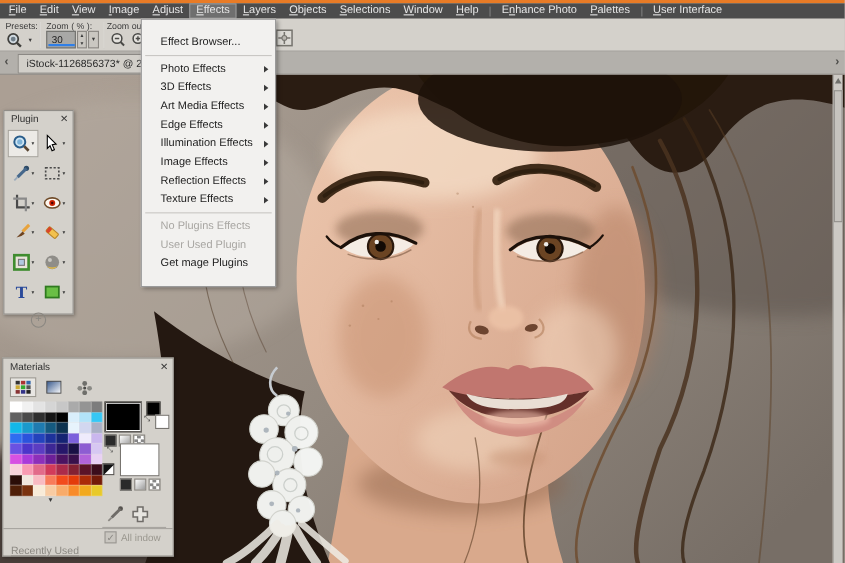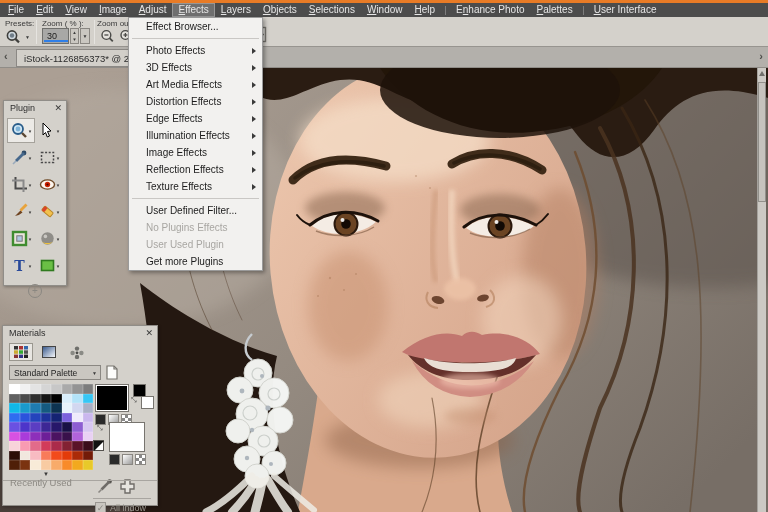--- a/index.html
+++ b/index.html
@@ -35,22 +35,22 @@
   #doc-tab { position:absolute; left:16px; top:2px; height:18px; width:206px; background:#d2cfc9; border:1px solid #8b8884;
              font-size:9.5px; color:#2b2b2b; line-height:17px; padding:0 7px; white-space:nowrap; overflow:hidden; }
 
   
   #canvas { position:absolute; left:0; top:68px; width:768px; height:444px; overflow:hidden; background:#968b81; }
   #vscroll { position:absolute; right:2px; top:68px; width:9px; height:444px; background:#ccc9c4; border-left:1px solid #a5a29d; }
   #vscroll .up { position:absolute; top:3px; left:1px; width:0; height:0; border-left:3.5px solid transparent; border-right:3.5px solid transparent; border-bottom:5px solid #6f6f6b; }
   #vscroll .thumb { position:absolute; top:14px; left:0px; width:8px; height:120px; background:#c6c3be; border:1px solid #92908b; }
 
   
-  #effects-menu { position:absolute; left:128px; top:17px; width:135px; background:#f2f1ef; border:1px solid #9a9a9a;
-                  box-shadow:2px 2px 4px rgba(0,0,0,.35); z-index:60; padding:0 0; }
+  #effects-menu { position:absolute; left:128px; top:17px; width:123px; background:#f2f1ef; border:1px solid #9a9a9a;
+                  box-shadow:2px 2px 4px rgba(0,0,0,.35); z-index:60; padding:12px 0; }
   .mi { position:relative; height:17px; line-height:17px; padding-left:17px; font-size:10px; color:#1c1c1c; white-space:nowrap; cursor:default; }
   .mi.disabled { color:#a8a6a2; }
   .mi .sub { position:absolute; right:6px; top:5.5px; width:0; height:0; border-top:3px solid transparent; border-bottom:3px solid transparent; border-left:4px solid #3a3a3a; }
   .menu-sep { height:1px; background:#c9c7c4; margin:3px 3px; }
 
   
   .palette { position:absolute; background:#d4d1cb; border:1px solid #908d88; box-shadow:1px 1px 3px rgba(0,0,0,.3); z-index:40; }
   .pal-title { height:14px; font-size:9px; color:#2e2e2e; padding:2px 4px 0 6px; display:flex; justify-content:space-between; }
   .pal-close { font-size:9px; color:#3a3a3a; line-height:10px; cursor:default; }
 
@@ -85,21 +85,21 @@
   #bw-icon::before { content:""; position:absolute; left:0; top:0; border-top:10px solid #111; border-right:10px solid transparent; }
   .swap-mini { position:absolute; font-size:7px; color:#3a3a3a; }
   #mat-lower { position:relative; height:38px; }
   #mat-dropper { position:absolute; left:94px; top:0px; }
   #mat-plus { position:absolute; left:116px; top:0px; }
   #mat-line { position:absolute; left:90px; top:20px; width:58px; height:1px; background:#a8a5a0; }
   #alltools-row { position:absolute; left:92px; top:24px; display:flex; align-items:center; gap:4px; }
   #alltools-box { width:11px; height:11px; background:#c9c6c0; border:1px solid #9a9792; color:#8b8883; font-size:9px; line-height:10px; text-align:center; }
   #alltools-label { font-size:9px; color:#9a978f; }
   #recent-sep { position:absolute; left:0px; top:154px; width:154px; height:1px; background:#a8a5a0; }
-  #recently-used { position:absolute; left:7px; top:151px; font-size:9.5px; color:#8b8882; }
+  #recently-used { position:absolute; left:7px; top:170px; font-size:9.5px; color:#8b8882;text-decoration:underline; }
 </style>
 </head>
 <body>
 
 <div id="orange-strip"></div>
 <div id="menubar">
     <div class="mbitem"><span class="mn">F</span>ile</div>
     <div class="mbitem"><span class="mn">E</span>dit</div>
     <div class="mbitem"><span class="mn">V</span>iew</div>
     <div class="mbitem"><span class="mn">I</span>mage</div>
@@ -336,31 +336,29 @@
   <div class="up"></div>
   <div class="thumb"></div>
 </div>
 
 <div id="effects-menu">
     <div class="mi">Effect Browser...</div>
     <div class="menu-sep"></div>
     <div class="mi">Photo Effects<span class="sub"></span></div>
     <div class="mi">3D Effects<span class="sub"></span></div>
     <div class="mi">Art Media Effects<span class="sub"></span></div>
-    <div class="mi">Distortion Effects<span class="sub"></span></div>
     <div class="mi">Edge Effects<span class="sub"></span></div>
     <div class="mi">Illumination Effects<span class="sub"></span></div>
     <div class="mi">Image Effects<span class="sub"></span></div>
     <div class="mi">Reflection Effects<span class="sub"></span></div>
     <div class="mi">Texture Effects<span class="sub"></span></div>
     <div class="menu-sep"></div>
-    <div class="mi">User Defined Filter...</div>
     <div class="mi disabled">No Plugins Effects</div>
     <div class="mi disabled">User Used Plugin</div>
-    <div class="mi">Get more Plugins</div>
+    <div class="mi">Get mage Plugins</div>
   </div>
 
 <div id="tools-palette" class="palette">
   <div class="pal-title">
     <span>Plugin</span>
     <span class="pal-close">✕</span>
   </div>
   <div id="tool-grid">
     <div class="tool-cell selected">
       <svg width="17" height="17" viewBox="0 0 17 17">
@@ -489,30 +487,20 @@
       <svg width="14" height="13" viewBox="0 0 14 13">
         <circle cx="7" cy="2.6" r="2.2" fill="#6f6f6b"></circle>
           <circle cx="2.6" cy="7" r="2.2" fill="#8a8a85"></circle>
         <circle cx="11.4" cy="7" r="2.2" fill="#8a8a85"></circle>
           <circle cx="7" cy="11" r="2.2" fill="#6f6f6b"></circle>
         <circle cx="7" cy="6.8" r="1.4" fill="#4a4a47"></circle>
       </svg>
     </div>
   </div>
 
-  <div id="mat-dd-row">
-    <div id="palette-select">
-      <span>Standard Palette</span>
-      <span class="caret">▼</span>
-    </div>
-    <svg width="14" height="15" viewBox="0 0 14 15">
-      <path d="M2,1 H9 L12,4 V14 H2 Z" fill="#fcfcfa" stroke="#77756f" stroke-width="1.2"></path>
-      <path d="M9,1 L9,4 L12,4" fill="none" stroke="#77756f" stroke-width="1.2"></path>
-    </svg>
-  </div>
 
   <div id="mat-body">
     <div id="swatch-grid">
         <div class="sw" title="#ffffff" style="background: rgb(255, 255, 255);"></div>
         <div class="sw" title="#f1f1f1" style="background: rgb(241, 241, 241);"></div>
         <div class="sw" title="#e3e3e3" style="background: rgb(227, 227, 227);"></div>
         <div class="sw" title="#d5d5d5" style="background: rgb(213, 213, 213);"></div>
         <div class="sw" title="#c7c7c7" style="background: rgb(199, 199, 199);"></div>
         <div class="sw" title="#aaaaaa" style="background: rgb(170, 170, 170);"></div>
         <div class="sw" title="#949494" style="background: rgb(148, 148, 148);"></div>

